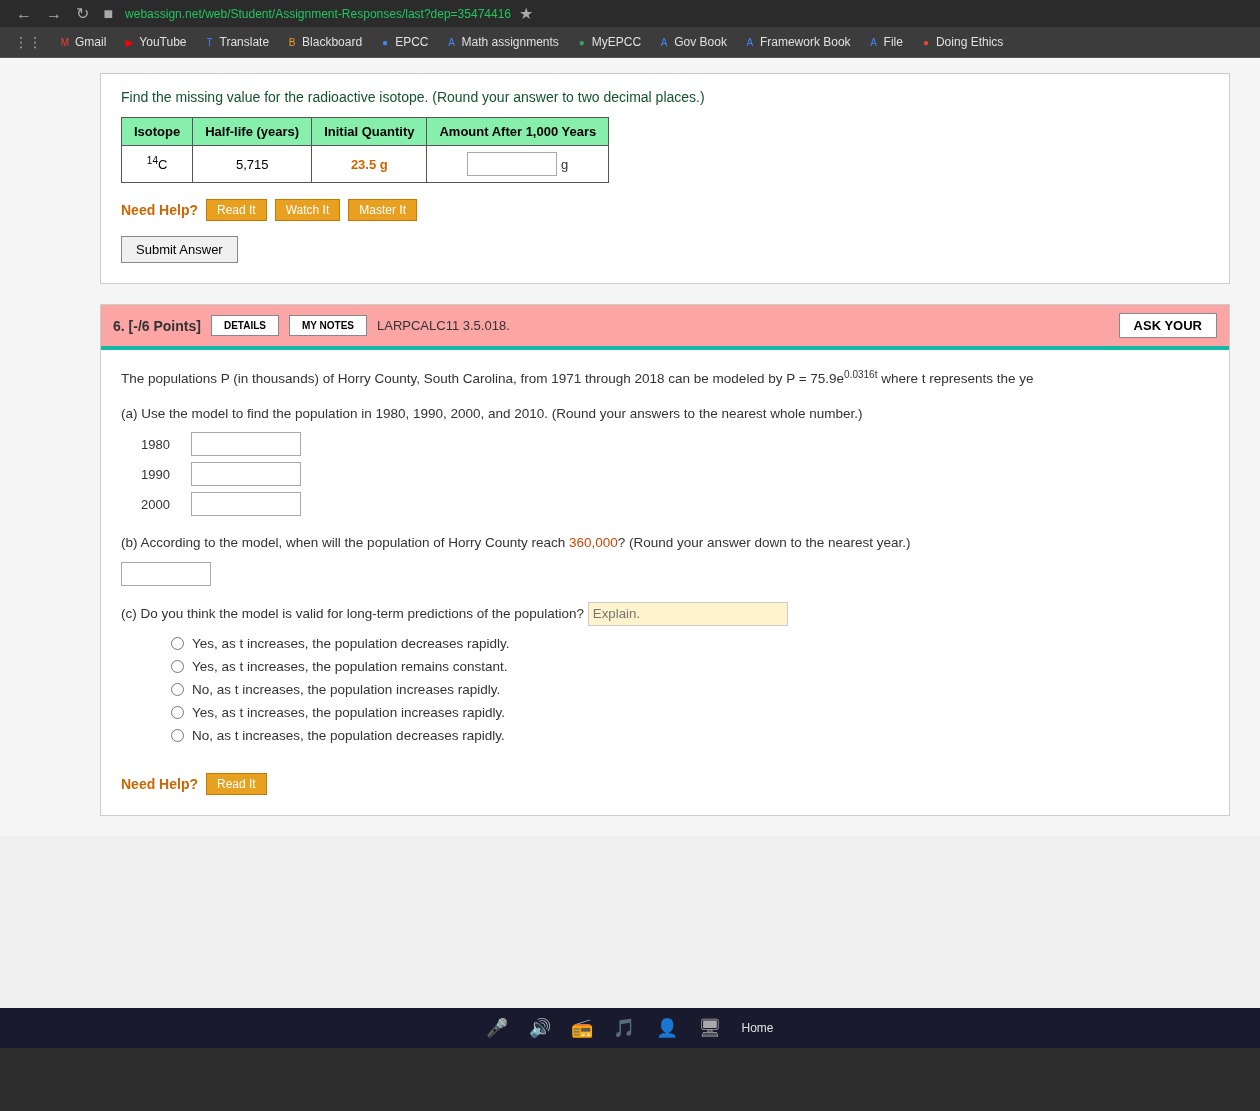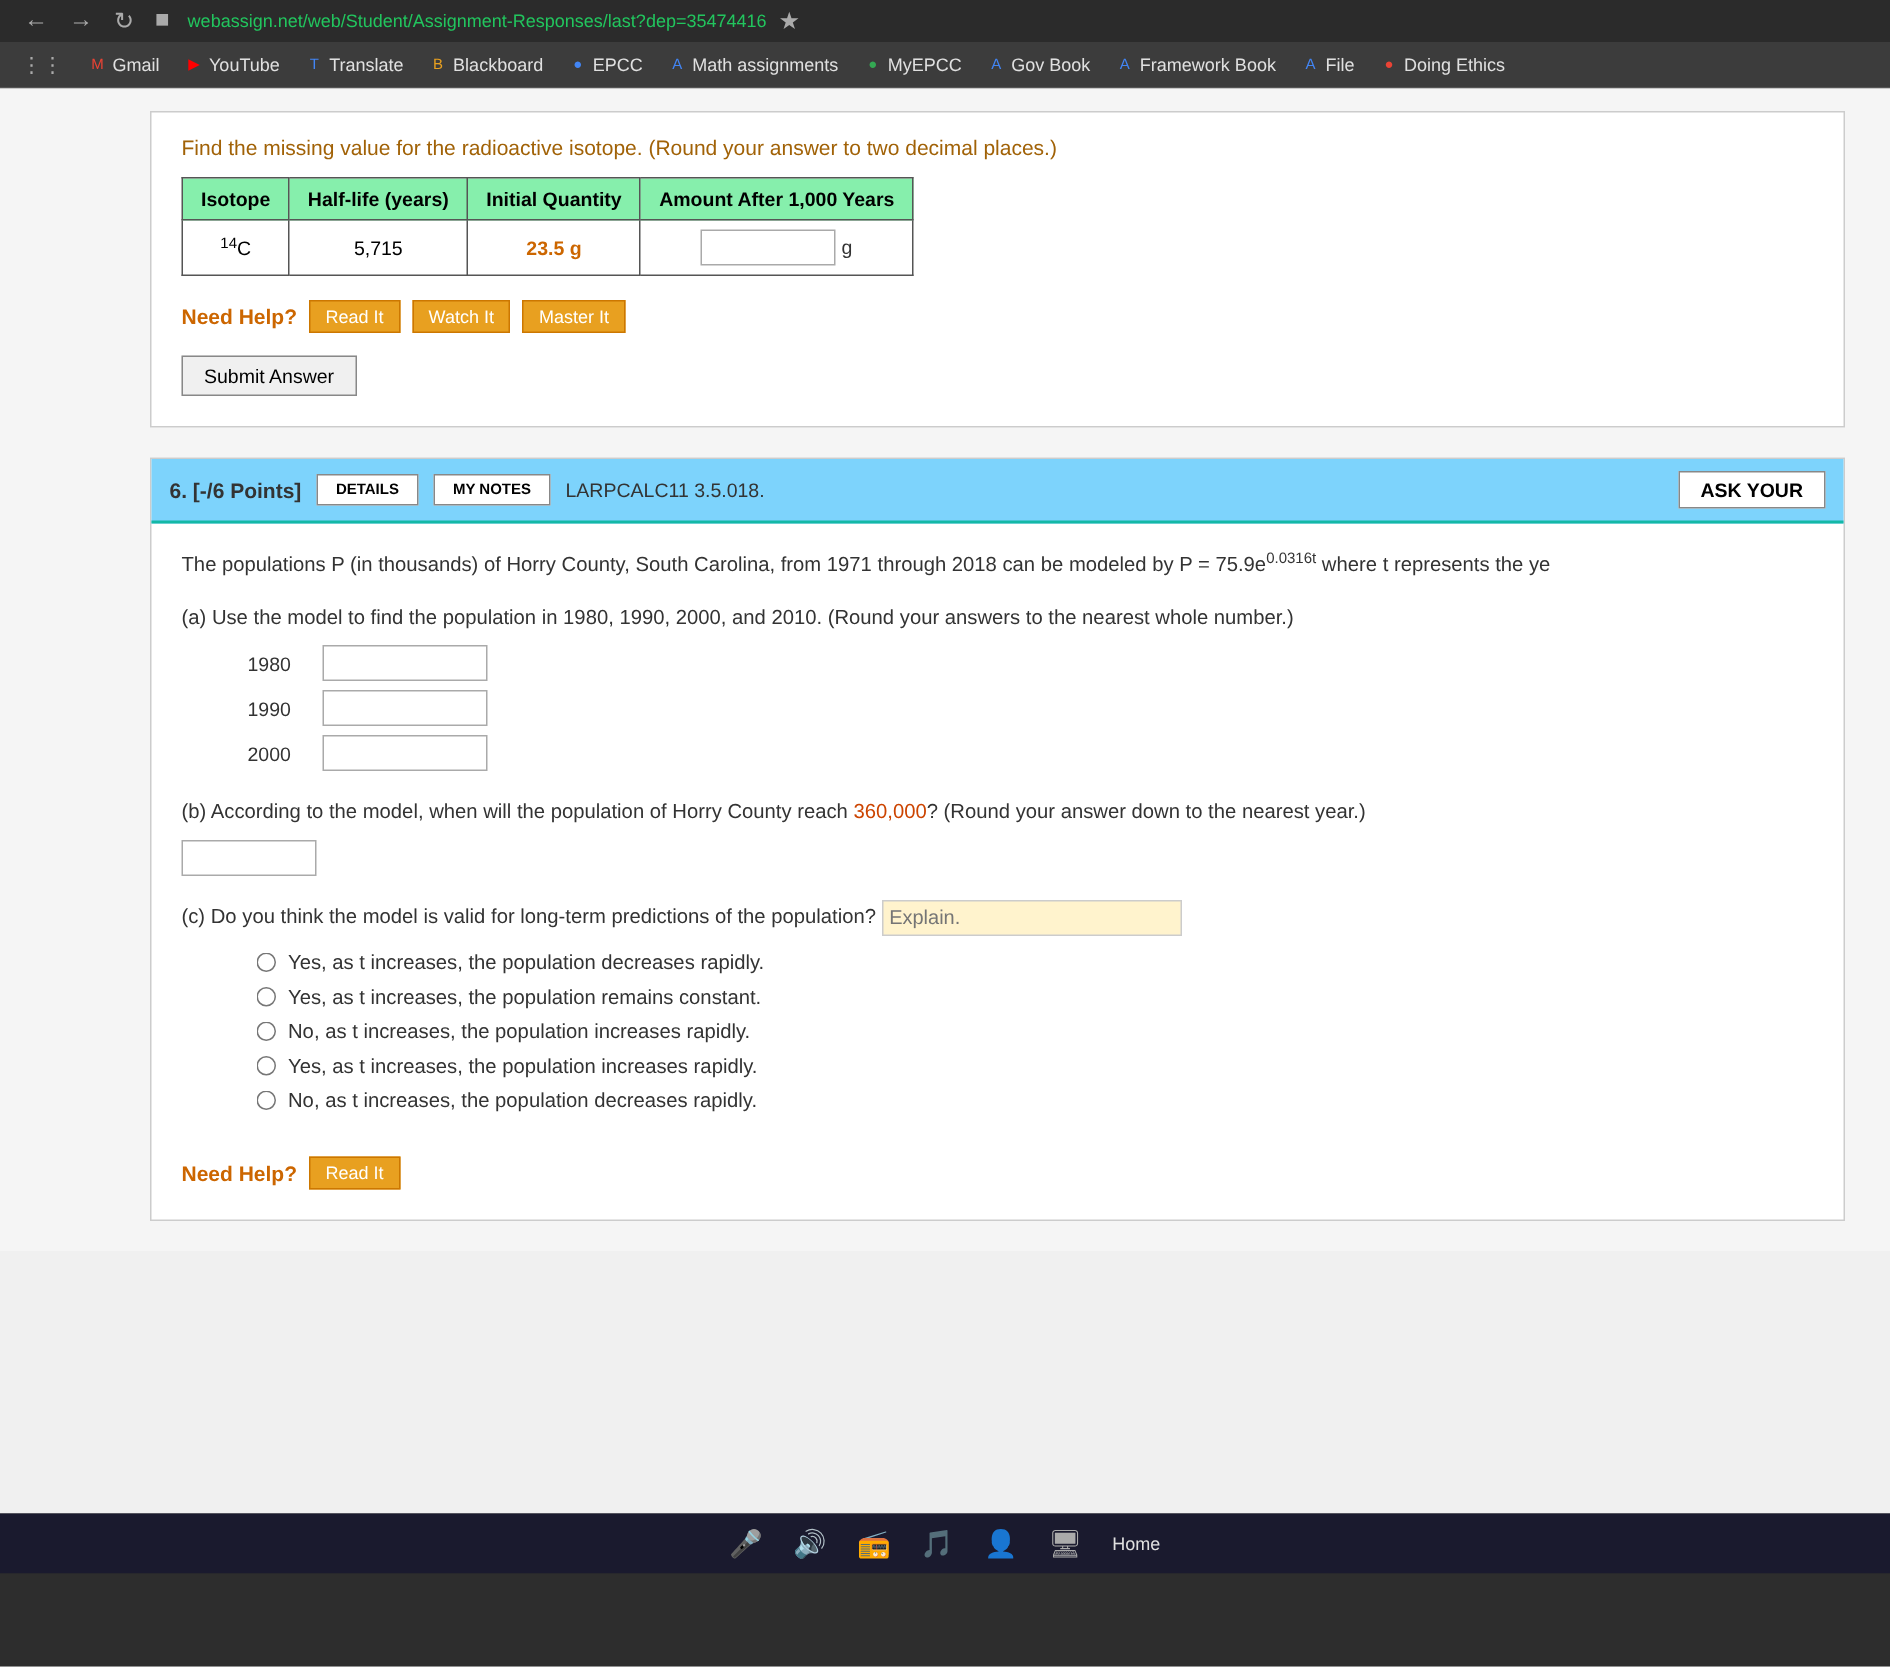--- a/index.html
+++ b/index.html
@@ -92,21 +92,21 @@
 
     
     .prev-question {
       background: white;
       border: 1px solid #ccc;
       padding: 15px 20px 20px 20px;
       margin-bottom: 20px;
     }
 
     .question-text {
-      color: #a16207;
+      color: #14532d;
       font-size: 14px;
       margin-bottom: 12px;
     }
 
     
     .isotope-table {
       border-collapse: collapse;
       margin-bottom: 16px;
     }
     .isotope-table th, .isotope-table td {
@@ -167,22 +167,22 @@
     
     .question-6 {
       background: white;
       border: 1px solid #ccc;
       padding: 0;
     }
     .question-header {
       display: flex;
       align-items: center;
       padding: 8px 12px;
-      border-bottom: 2px solid #14b8a6;
-      background: #7dd3fc;
+      border-bottom: 4px solid #14b8a6;
+      background: #fca5a5;
       gap: 10px;
     }
     .question-number {
       font-weight: bold;
       font-size: 14px;
       color: #333;
     }
     .details-btn, .notes-btn {
       border: 1px solid #888;
       background: white;
@@ -215,21 +215,21 @@
       margin-bottom: 14px;
       line-height: 1.5;
     }
     .part-label {
       font-size: 13.5px;
       color: #333;
       margin-bottom: 8px;
       line-height: 1.6;
     }
     .year-inputs {
-      margin-left: 44px;
+      margin-left: 20px;
       margin-bottom: 16px;
     }
     .year-row {
       display: flex;
       align-items: center;
       gap: 10px;
       margin-bottom: 6px;
     }
     .year-label {
       width: 40px;

